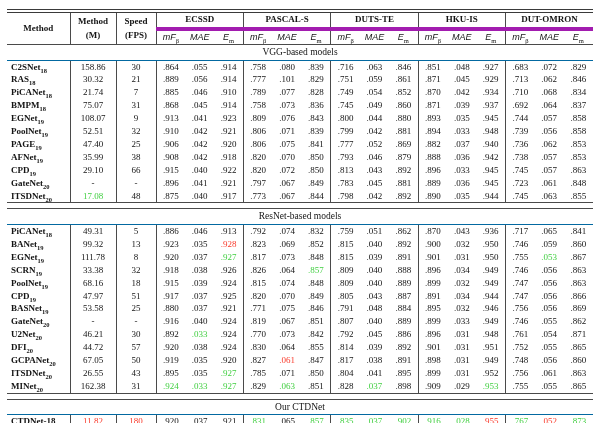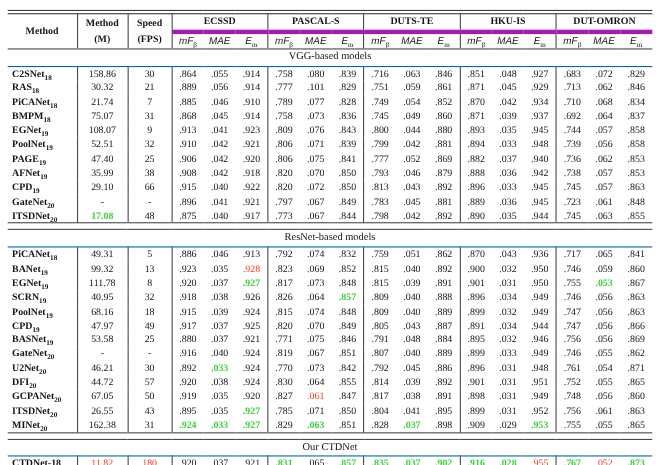--- a/index.html
+++ b/index.html
@@ -28,21 +28,21 @@
   .gl { border-left: 1px solid #4a4a4a; }
   td.method { text-align: left; padding-left: 4px; font-weight: bold; }
   sub { font-size: 6.5px; line-height: 0; }
   .metric i { font-style: italic; font-family: Liberation Sans, sans-serif; }
   tr.section-title td {
     border-top: 1px solid #4a4a4a; border-bottom: 1px solid #0369a1;
     font-weight: normal; font-size: 9.5px; line-height: 14.5px;
   }
   tr.spacer td { height: 6px; border-top: 1px solid #4a4a4a; line-height: 6px; }
   td.best { color: var(--best, #f92f23); }
-  td.second { color: var(--second, #3ecb3e); font-weight: bold; }
+  td.second { color: var(--second, #3ecb3e); }
 </style>
 </head>
 <body>
 
 <div class="page">
   <table class="results">
     <colgroup>
       <col style="width:63px">
       <col style="width:46px">
       <col style="width:40px">
@@ -367,21 +367,21 @@
           <td class="num">.891</td>
           <td class="num gl">.901</td>
           <td class="num">.031</td>
           <td class="num">.950</td>
           <td class="num gl">.755</td>
           <td class="num second">.053</td>
           <td class="num">.867</td>
         </tr>
         <tr>
           <td class="method">SCRN<sub>19</sub></td>
-          <td class="num gl">40.95</td>
+          <td class="num gl">33.38</td>
           <td class="num gl">32</td>
           <td class="num gl">.918</td>
           <td class="num">.038</td>
           <td class="num">.926</td>
           <td class="num gl">.826</td>
           <td class="num">.064</td>
           <td class="num second">.857</td>
           <td class="num gl">.809</td>
           <td class="num">.040</td>
           <td class="num">.888</td>
@@ -408,21 +408,21 @@
           <td class="num gl">.899</td>
           <td class="num">.032</td>
           <td class="num">.949</td>
           <td class="num gl">.747</td>
           <td class="num">.056</td>
           <td class="num">.863</td>
         </tr>
         <tr>
           <td class="method">CPD<sub>19</sub></td>
           <td class="num gl">47.97</td>
-          <td class="num gl">49</td>
+          <td class="num gl">51</td>
           <td class="num gl">.917</td>
           <td class="num">.037</td>
           <td class="num">.925</td>
           <td class="num gl">.820</td>
           <td class="num">.070</td>
           <td class="num">.849</td>
           <td class="num gl">.805</td>
           <td class="num">.043</td>
           <td class="num">.887</td>
           <td class="num gl">.891</td>

